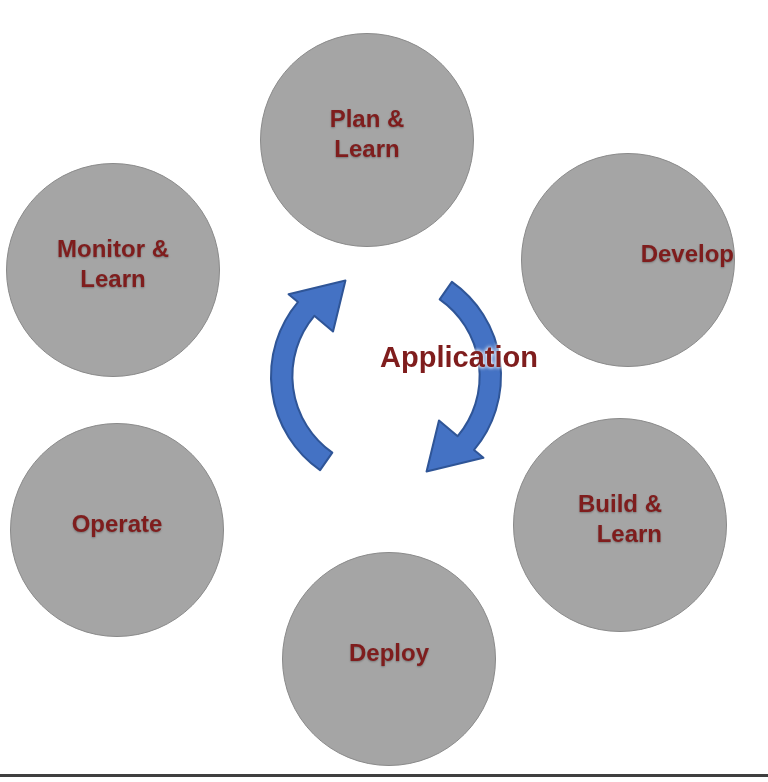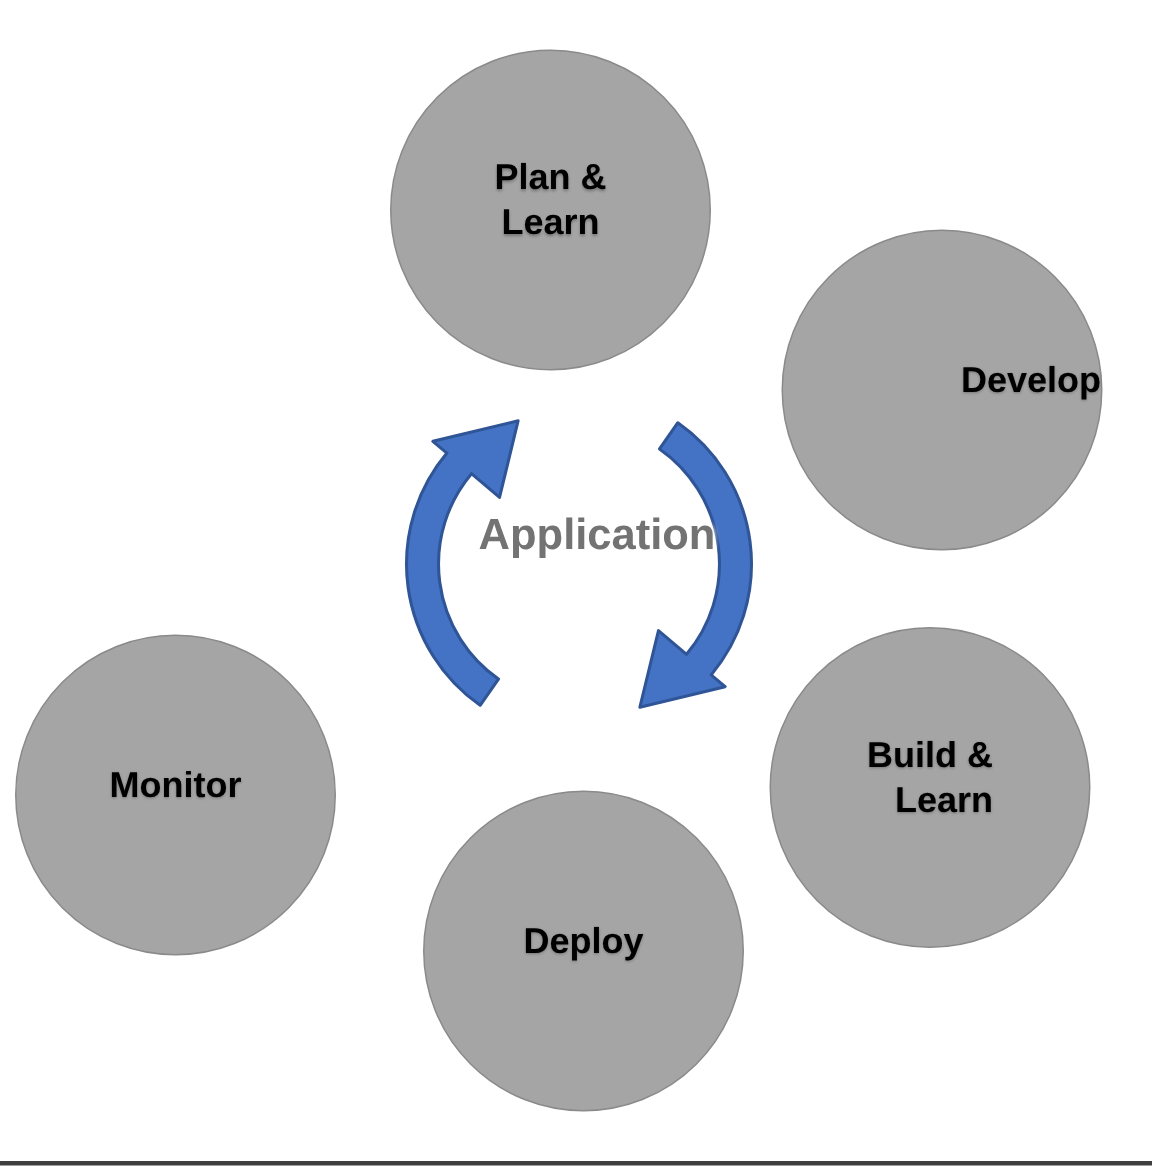--- a/index.html
+++ b/index.html
@@ -22,42 +22,42 @@
     border-radius: 50%;
     background: #a5a5a5;
     border: 1.5px solid #8a8a8a;
     box-sizing: border-box;
     display: flex;
     align-items: center;
     justify-content: center;
     text-align: center;
   }
   .node-label {
-    color: #000000;
+    color: #7f1d1d;
     font-weight: bold;
     font-size: 24px;
     line-height: 30px;
     text-shadow: 0 1px 2px rgba(0,0,0,0.28);
     transform: translateY(-6px);
   }
   .node-label span { display: block; }
   .cycle-arrows {
     position: absolute;
     left: 266px;
     top: 272px;
     width: 240px;
     height: 208px;
   }
   .center-label {
     position: absolute;
-    left: 248px;
+    left: 238px;
     top: 339px;
     width: 300px;
-    text-align: center;
-    color: #737373;
+    text-align: right;
+    color: #7f1d1d;
     font-weight: bold;
     font-size: 29px;
     line-height: 36px;
     text-shadow: 0 0 4px #ffffff, 0 0 4px #ffffff;
   }
   .center-label span { display: block; }
   .bottom-rule {
     position: absolute;
     left: 0;
     top: 774px;
@@ -84,32 +84,38 @@
     </div>
   </div>
 
   <div class="node" style="left:513px; top:418px;text-align:right;">
     <div class="node-label">
       <span>Build &amp;</span>
       <span>Learn</span>
     </div>
   </div>
 
-  <div class="node" style="left:282px; top:527px;">
+  <div class="node" style="left:282px; top:552px;">
     <div class="node-label">
       <span>Deploy</span>
     </div>
   </div>
 
   <div class="node" style="left:10px; top:423px;">
     <div class="node-label">
-      <span>Monitor</span>
+      <span>Operate</span>
     </div>
   </div>
 
+  <div class="node" style="left:6px; top:163px;">
+    <div class="node-label">
+      <span>Monitor &amp;</span>
+      <span>Learn</span>
+    </div>
+  </div>
 
   <svg class="cycle-arrows" viewBox="-118 -100 236 200" xmlns="http://www.w3.org/2000/svg" aria-hidden="true">
 
     <path d="M -64.8 92.6
              A 113 113 0 0 1 -86.6 -72.7
              L -95.8 -80.4
              L -39.9 -93.9
              L -52.1 -43.7
              L -70.5 -59.2
              A 92 92 0 0 0 -52.8 75.4

